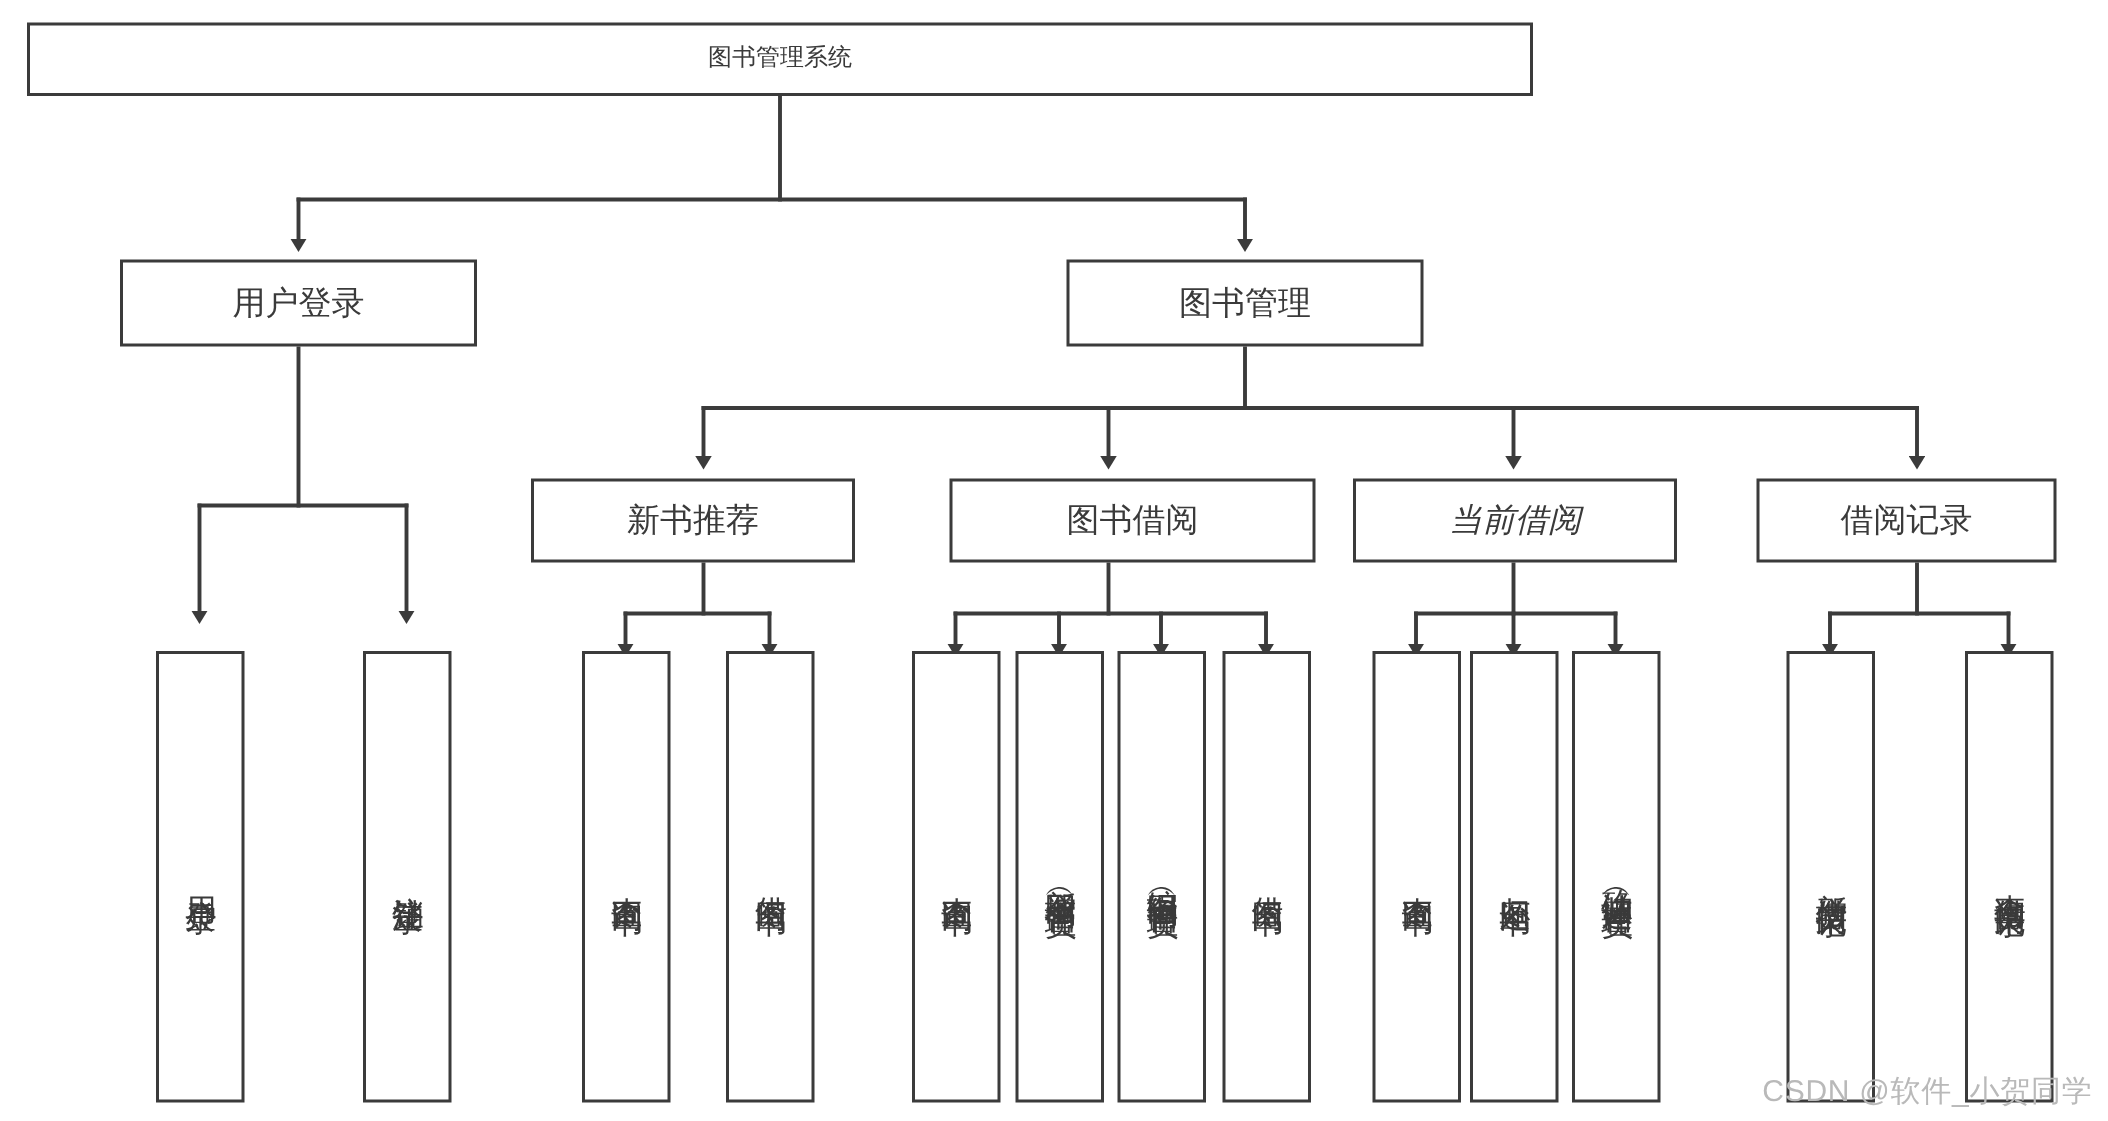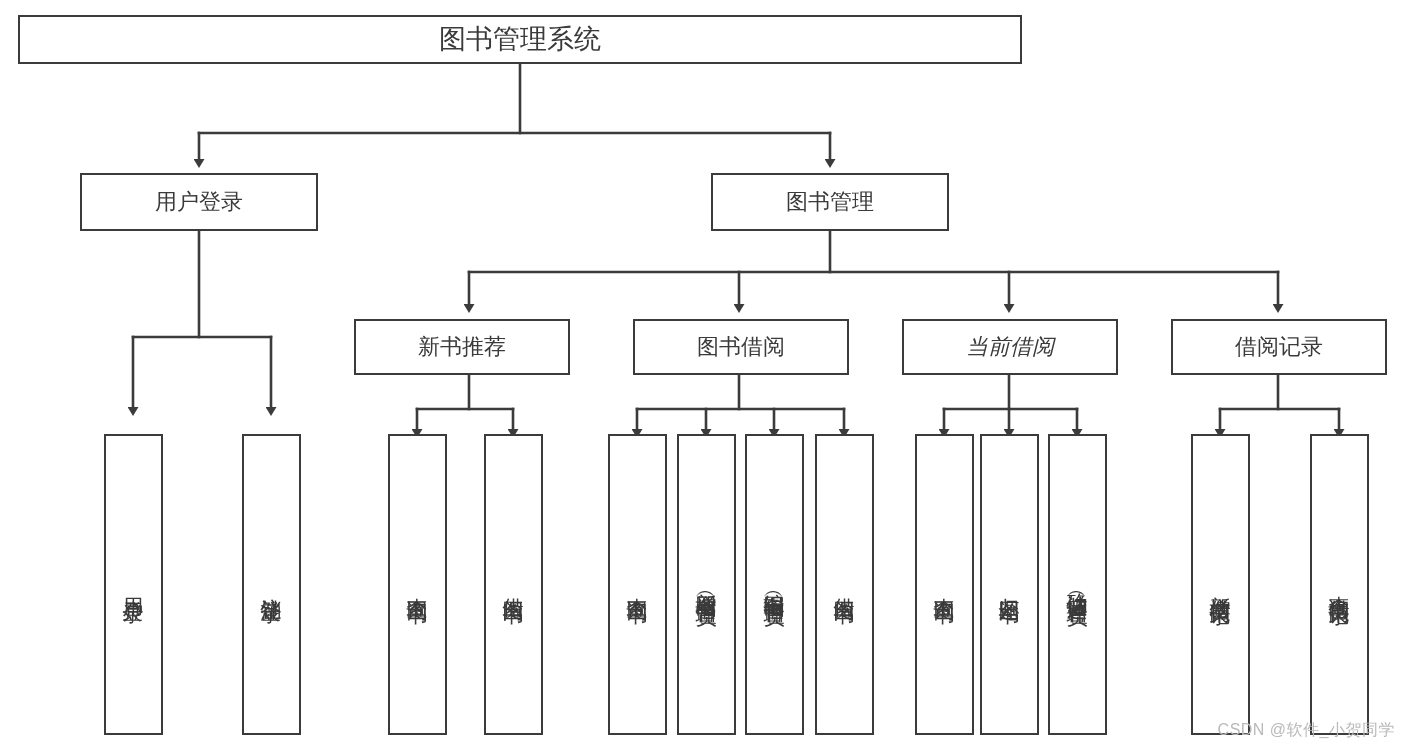--- a/index.html
+++ b/index.html
@@ -34,38 +34,38 @@
     justify-content: center;
     overflow: hidden;
   }
   .node-label {
     color: #3a3a3a;
     text-align: center;
     line-height: 1.18;
     white-space: nowrap;
   }
   .node-root .node-label {
-    font-size: 27px;
+    font-size: 16px;
   }
   .node-l2 .node-label,
   .node-l3 .node-label {
     font-size: 22px;
   }
   .node-leaf .node-label {
     font-size: 21px;
     writing-mode: vertical-rl;
     text-orientation: upright;
     letter-spacing: 2px;
     line-height: 1;
   }
   .watermark {
     position: absolute;
     right: 10px;
     bottom: 6px;
-    font-size: 16px;
+    font-size: 20px;
     color: #b9b9b9;
     letter-spacing: 0.5px;
     white-space: nowrap;
     pointer-events: none;
   }
 </style>
 </head>
 <body>
 
 <div id="diagram-root">
@@ -128,27 +128,27 @@
   <div class="node-box node-l2" style="left:80px; top:173px; width:238px; height:58px;">
     <span class="node-label">用户登录</span>
   </div>
   <div class="node-box node-l2" style="left:711px; top:173px; width:238px; height:58px;">
     <span class="node-label">图书管理</span>
   </div>
 
   <div class="node-box node-l3" style="left:354px; top:319px; width:216px; height:56px;">
     <span class="node-label">新书推荐</span>
   </div>
-  <div class="node-box node-l3" style="left:633px; top:319px; width:216px; height:56px;">
+  <div class="node-box node-l3" style="left:633px; top:319px; width:244px; height:56px;">
     <span class="node-label">图书借阅</span>
   </div>
   <div class="node-box node-l3" style="left:902px; top:319px; width:216px; height:56px;font-style:italic;">
     <span class="node-label">当前借阅</span>
   </div>
-  <div class="node-box node-l3" style="left:1171px; top:319px; width:216px; height:56px;">
+  <div class="node-box node-l3" style="left:1171px; top:319px; width:200px; height:56px;">
     <span class="node-label">借阅记录</span>
   </div>
 
   <div class="node-box node-leaf" style="left:104px; top:434px; width:59px; height:301px;">
     <span class="node-label">用户登录</span>
   </div>
   <div class="node-box node-leaf" style="left:242px; top:434px; width:59px; height:301px;">
     <span class="node-label">注销登录</span>
   </div>
 

